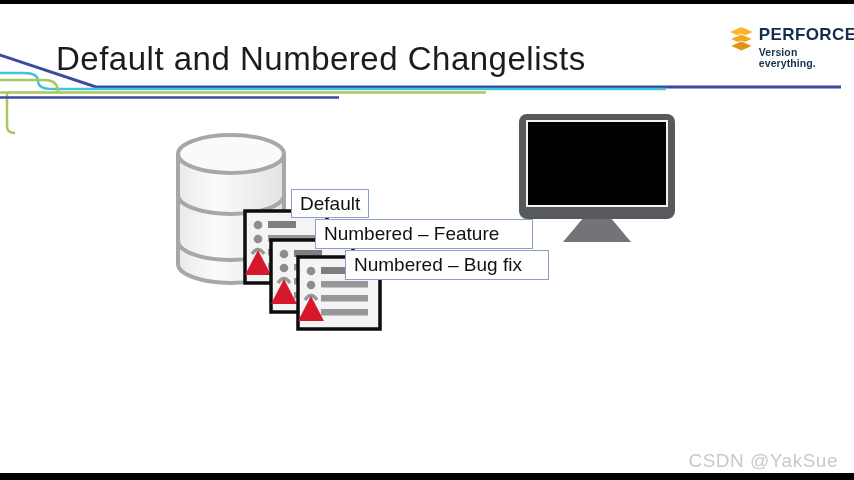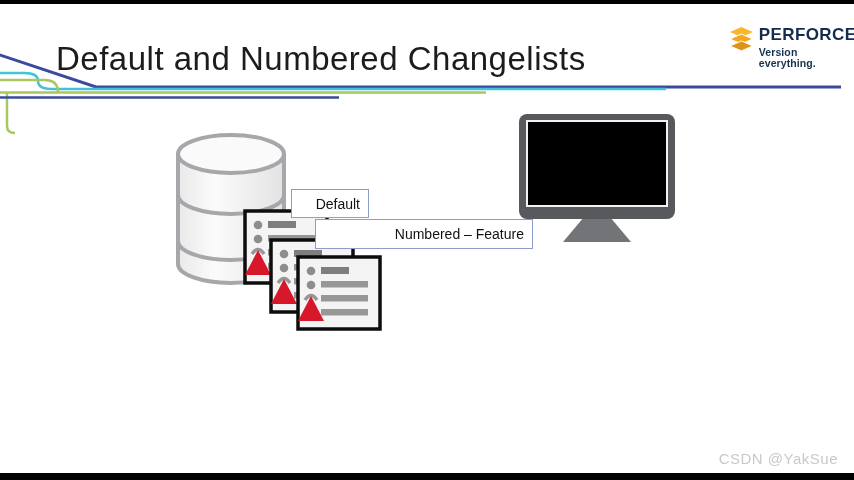--- a/index.html
+++ b/index.html
@@ -23,28 +23,28 @@
   .logo-tagline{font-size:10.5px;font-weight:bold;color:#14314f;margin-top:4px;letter-spacing:0.1px;}
   .decor{position:absolute;left:0;top:0;pointer-events:none;}
   .db-icon{position:absolute;left:174px;top:131px;}
   .monitor-icon{position:absolute;left:518px;top:113px;}
   .card{position:absolute;width:86px;height:76px;}
   .card.c1{left:243px;top:209px;}
   .card.c2{left:269px;top:238px;}
   .card.c3{left:296px;top:255px;}
   .tag{
     position:absolute;box-sizing:border-box;height:30px;background:#ffffff;
-    border:1.5px solid #8b9dc9;display:flex;align-items:center;justify-content:flex-end;
-    font-size:14px;color:#111;white-space:nowrap;padding:0 8px;
+    border:1.5px solid #8b9dc9;display:flex;align-items:center;justify-content:flex-start;
+    font-size:19px;color:#111;white-space:nowrap;padding:0 8px;
   }
   .tag.t1{left:291px;top:189px;width:78px;height:29px;}
   .tag.t2{left:315px;top:219px;width:218px;}
   .tag.t3{left:345px;top:250px;width:204px;}
   .watermark{
-    position:absolute;right:16px;top:450px;font-size:15px;color:#c9c9c9;
+    position:absolute;right:16px;top:450px;font-size:19px;color:#c9c9c9;
     letter-spacing:0.5px;
   }
 </style>
 </head>
 <body>
 
 <div class="stage">
 
   <svg width="0" height="0" style="position:absolute" aria-hidden="true">
     <defs>
@@ -115,17 +115,20 @@
   <svg class="card c2" viewBox="0 0 86 76">
     <use href="#changelist-card"></use>
   </svg>
   <div class="tag t2">
     <span>Numbered – Feature</span>
   </div>
 
   <svg class="card c3" viewBox="0 0 86 76">
     <use href="#changelist-card"></use>
   </svg>
+  <div class="tag t3">
+    <span>Numbered – Bug fix</span>
+  </div>
 
   <div class="watermark">CSDN @YakSue</div>
 
   <div class="bar bottom"></div>
 </div>
 
 </body></html>

